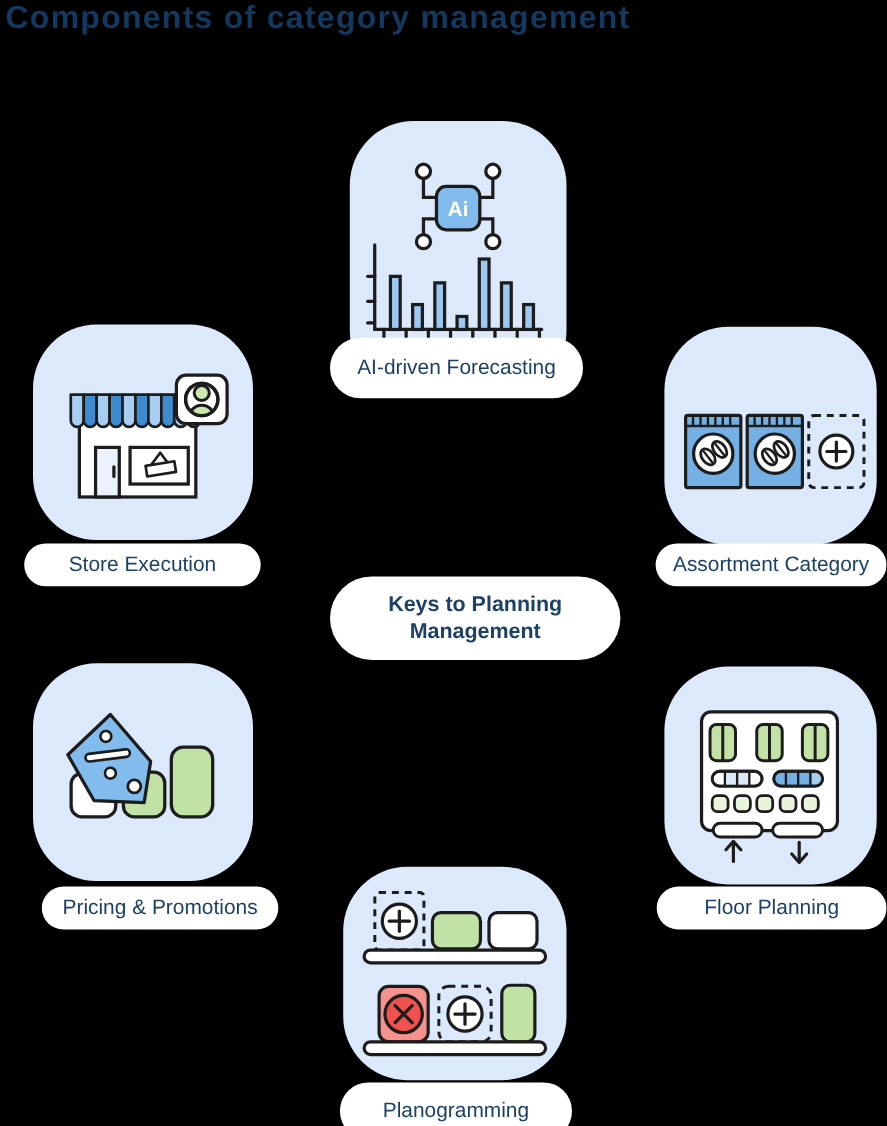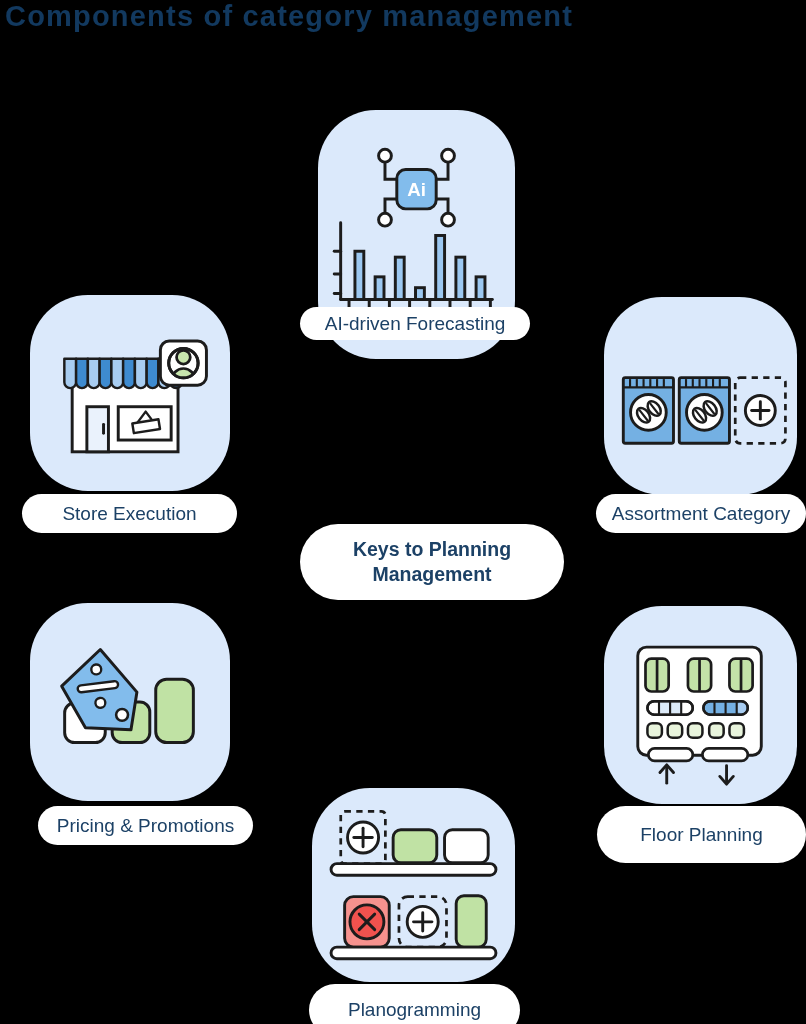--- a/index.html
+++ b/index.html
@@ -63,21 +63,21 @@
           <rect x="58" y="143" width="9" height="23"></rect>
           <rect x="78.5" y="123" width="9" height="43"></rect>
           <rect x="99" y="154" width="9" height="12"></rect>
           <rect x="119.5" y="101" width="9" height="65"></rect>
           <rect x="140" y="123" width="9" height="43"></rect>
           <rect x="160.5" y="143" width="9" height="23"></rect>
         </g>
       </g>
     </svg>
   </div>
-  <div class="pill" style="left:300px;top:307px;width:230px;height:33px;">
+  <div class="pill" style="left:300px;top:307px;width:230px;height:55px;">
     <span>AI-driven Forecasting</span>
   </div>
 
   <div class="card" style="left:30px;top:295px;width:200px;height:196px;">
     <svg viewBox="0 0 200 200">
       <defs>
           <clipPath id="avclip">
             <circle cx="154.5" cy="69.5" r="15"></circle>
           </clipPath>
         </defs>
@@ -224,21 +224,21 @@
           <line x1="65" y1="181" x2="65" y2="164"></line>
             <path d="M58,170 L65,162 L72,170"></path>
         </g>
         <g>
           <line x1="127" y1="163" x2="127" y2="180"></line>
             <path d="M120,174 L127,182 L134,174"></path>
         </g>
       </g>
     </svg>
   </div>
-  <div class="pill" style="left:597px;top:806px;width:209px;height:57px;">
+  <div class="pill" style="left:597px;top:806px;width:209px;height:39px;">
     <span>Floor Planning</span>
   </div>
 
   <div class="card" style="left:312px;top:788px;width:203px;height:194px;">
     <svg viewBox="0 0 200 200">
       <g>
         <g>
           <rect x="25" y="24" width="46" height="54" rx="4" fill="none" stroke="#1C1C1C" stroke-width="2.8" stroke-dasharray="6.5 5.5"></rect>
           <circle cx="48" cy="51" r="16" fill="#fff" stroke="#1C1C1C" stroke-width="3"></circle>
           <line x1="38.5" y1="51" x2="57.5" y2="51" stroke="#1C1C1C" stroke-width="3" stroke-linecap="round"></line>

